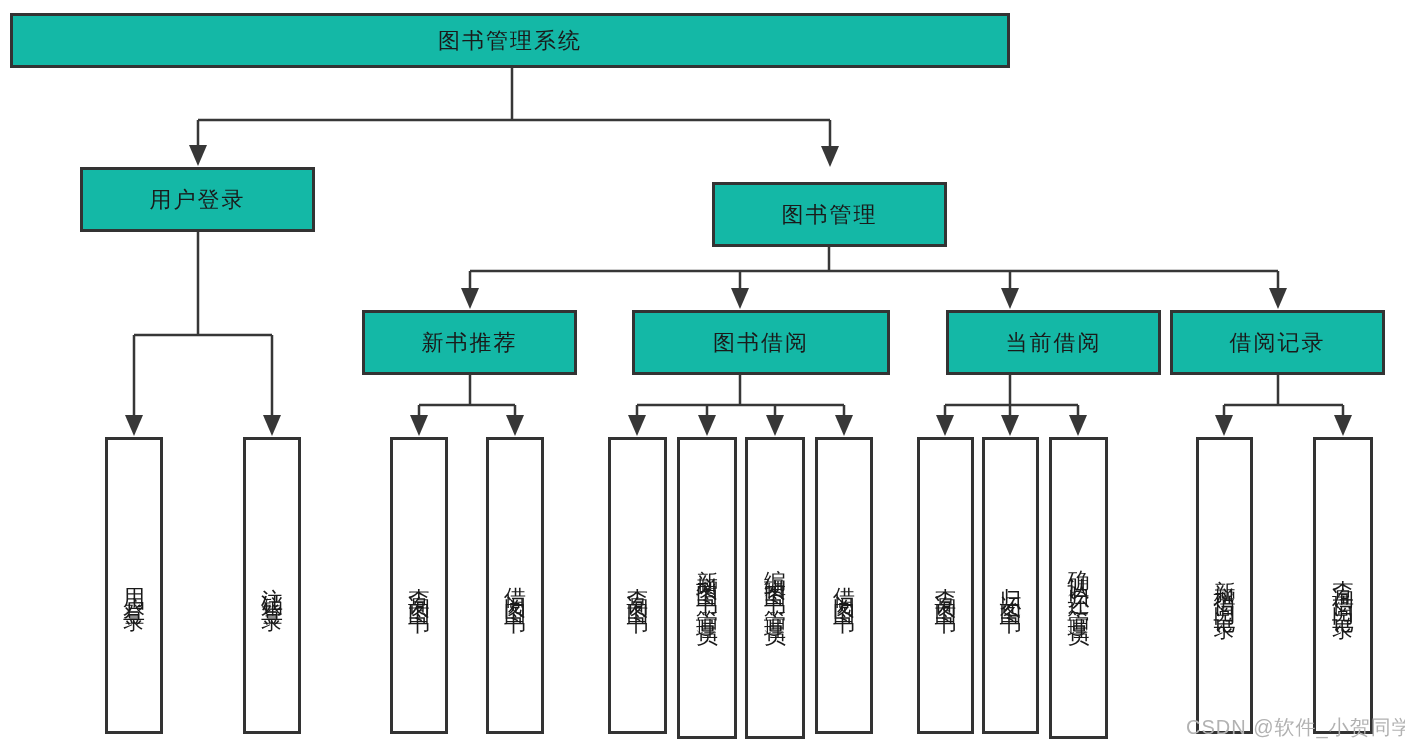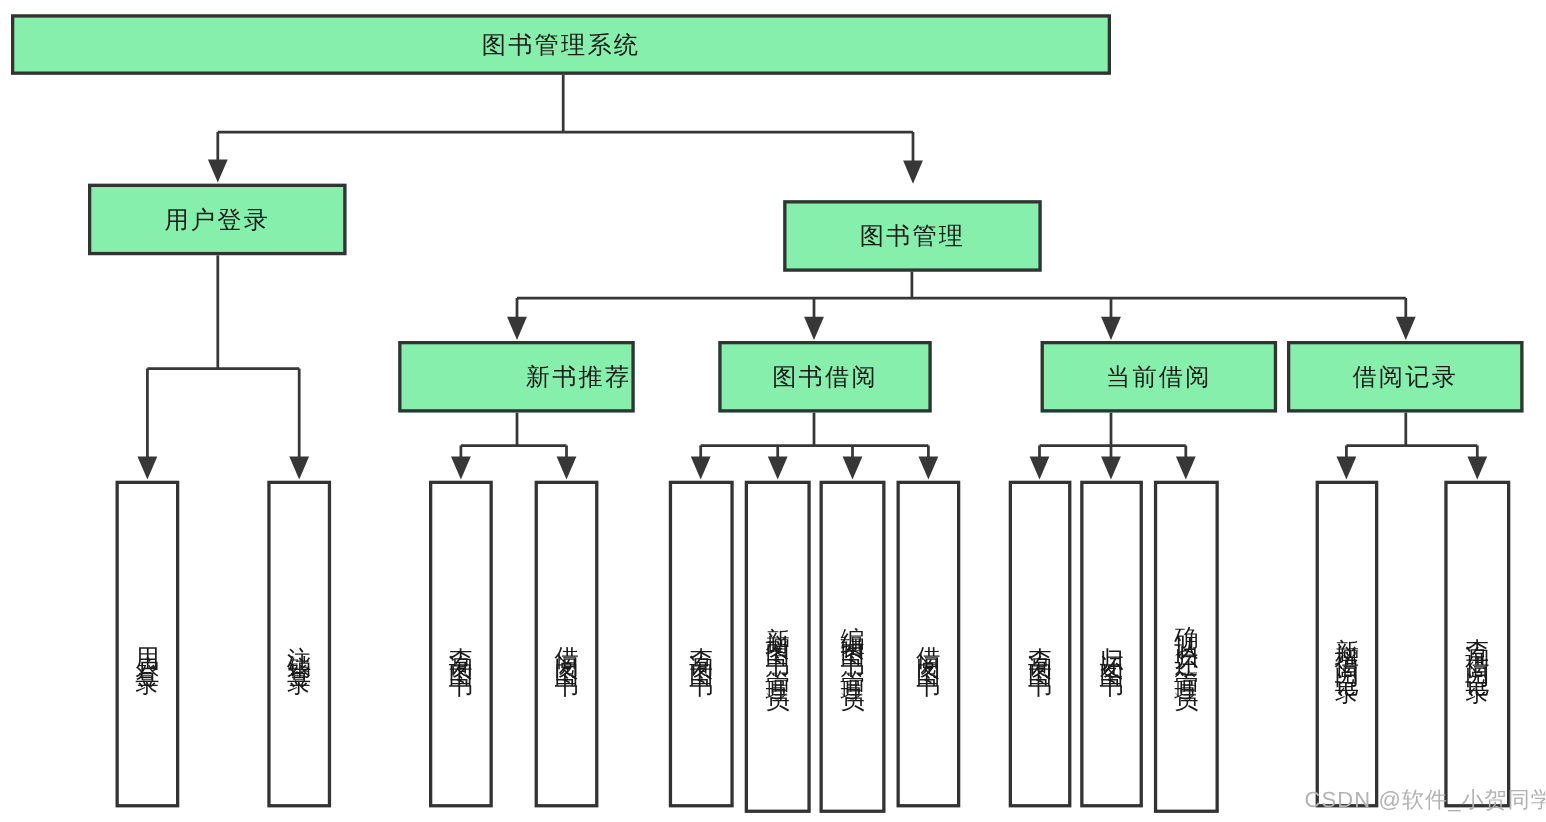--- a/index.html
+++ b/index.html
@@ -1,20 +1,20 @@
 <!DOCTYPE html>
 <html><head>
 <meta charset="utf-8">
 <style>
   html,body{margin:0;padding:0;background:#ffffff;}
   body{font-family:"Liberation Sans",sans-serif;}
   #canvas{position:relative;width:1405px;height:747px;background:#ffffff;overflow:hidden;}
   #connectors{position:absolute;left:0;top:0;width:1405px;height:747px;}
   .hbox{
-    position:absolute;box-sizing:border-box;background:#86efac;
+    position:absolute;box-sizing:border-box;background:#14b8a6;
     border:3px solid #333333;display:flex;align-items:center;justify-content:center;
     font-size:22px;color:#1a1a1a;letter-spacing:2px;z-index:2;
   }
   .vbox{
     position:absolute;box-sizing:border-box;background:#ffffff;
     border:3px solid #333333;display:flex;align-items:center;justify-content:center;
     writing-mode:vertical-rl;text-orientation:mixed;
     font-size:22px;color:#1a1a1a;letter-spacing:8px;z-index:2;
   }
   .watermark{
@@ -64,24 +64,24 @@
     <span>图书管理系统</span>
   </div>
 
   <div class="hbox" style="left:80px;top:167px;width:235px;height:65px;">
     <span>用户登录</span>
   </div>
   <div class="hbox" style="left:712px;top:182px;width:235px;height:65px;">
     <span>图书管理</span>
   </div>
 
-  <div class="hbox" style="left:362px;top:310px;width:215px;height:65px;justify-content:flex-end;">
+  <div class="hbox" style="left:362px;top:310px;width:215px;height:65px;">
     <span>新书推荐</span>
   </div>
-  <div class="hbox" style="left:653px;top:310px;width:194px;height:65px;">
+  <div class="hbox" style="left:632px;top:310px;width:258px;height:65px;">
     <span>图书借阅</span>
   </div>
   <div class="hbox" style="left:902px;top:310px;width:215px;height:65px;margin-left:44px;">
     <span>当前借阅</span>
   </div>
   <div class="hbox" style="left:1170px;top:310px;width:215px;height:65px;">
     <span>借阅记录</span>
   </div>
 
   <div class="vbox" style="left:105px;top:437px;width:58px;height:297px;">

